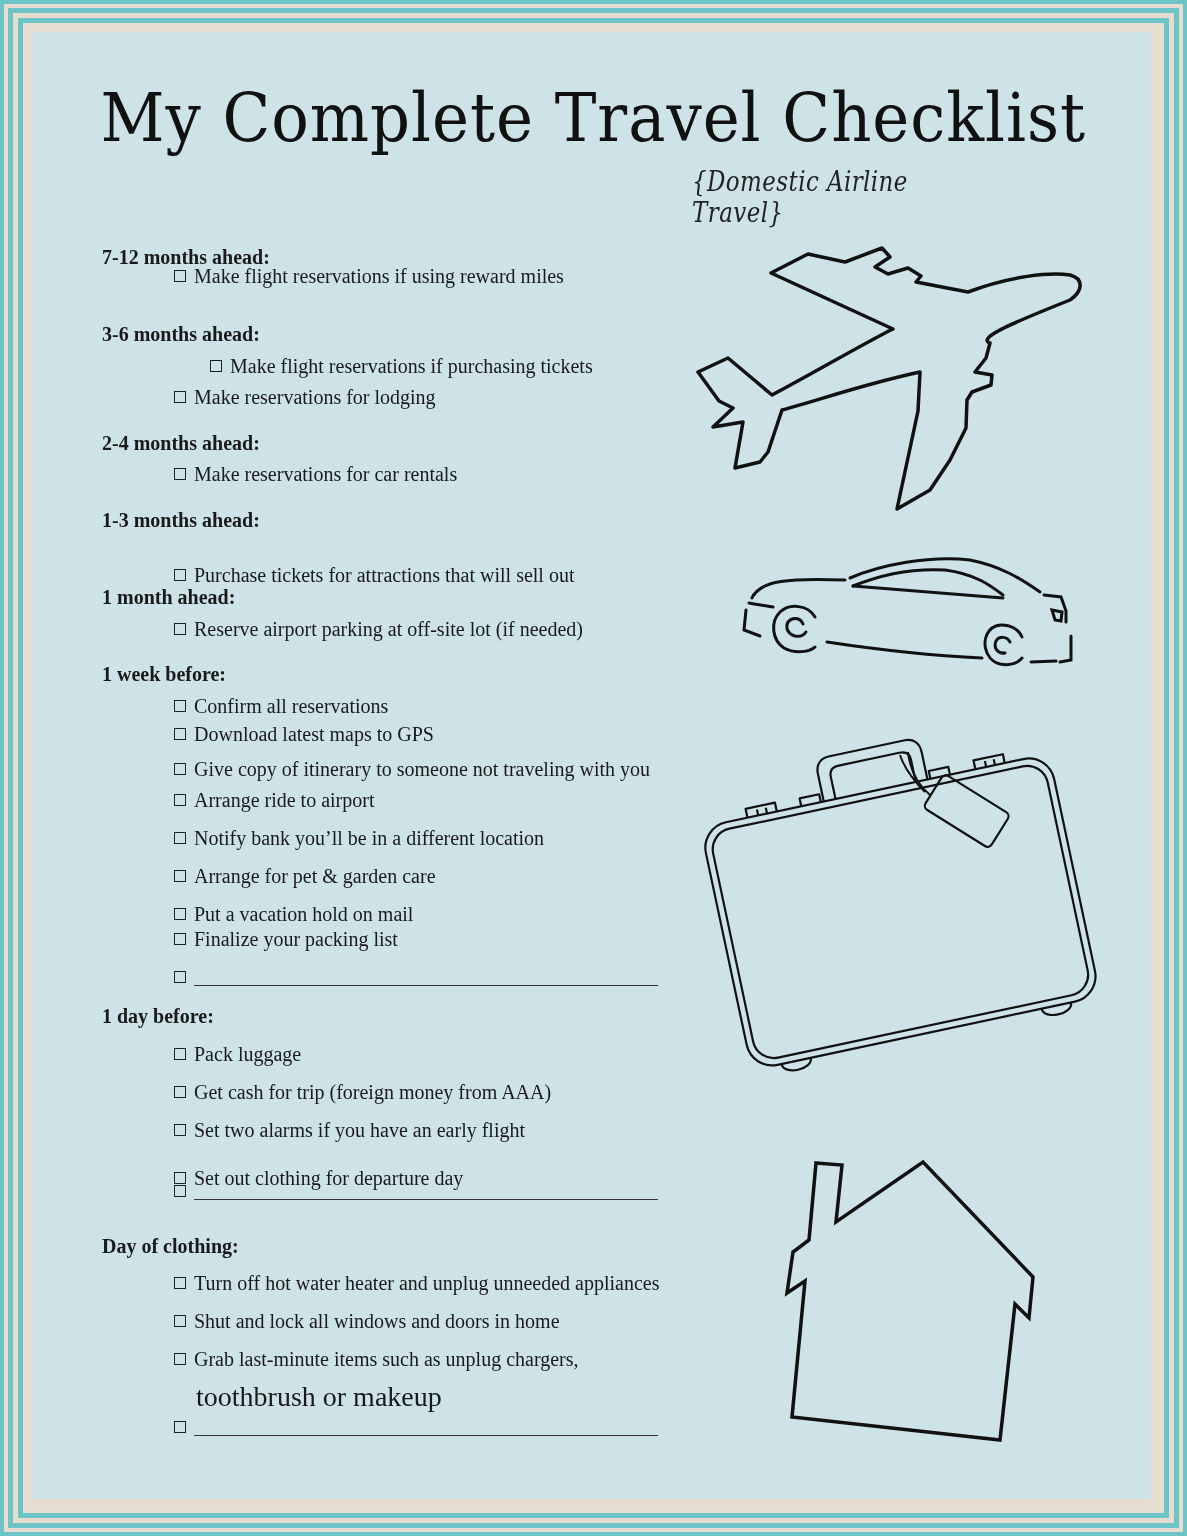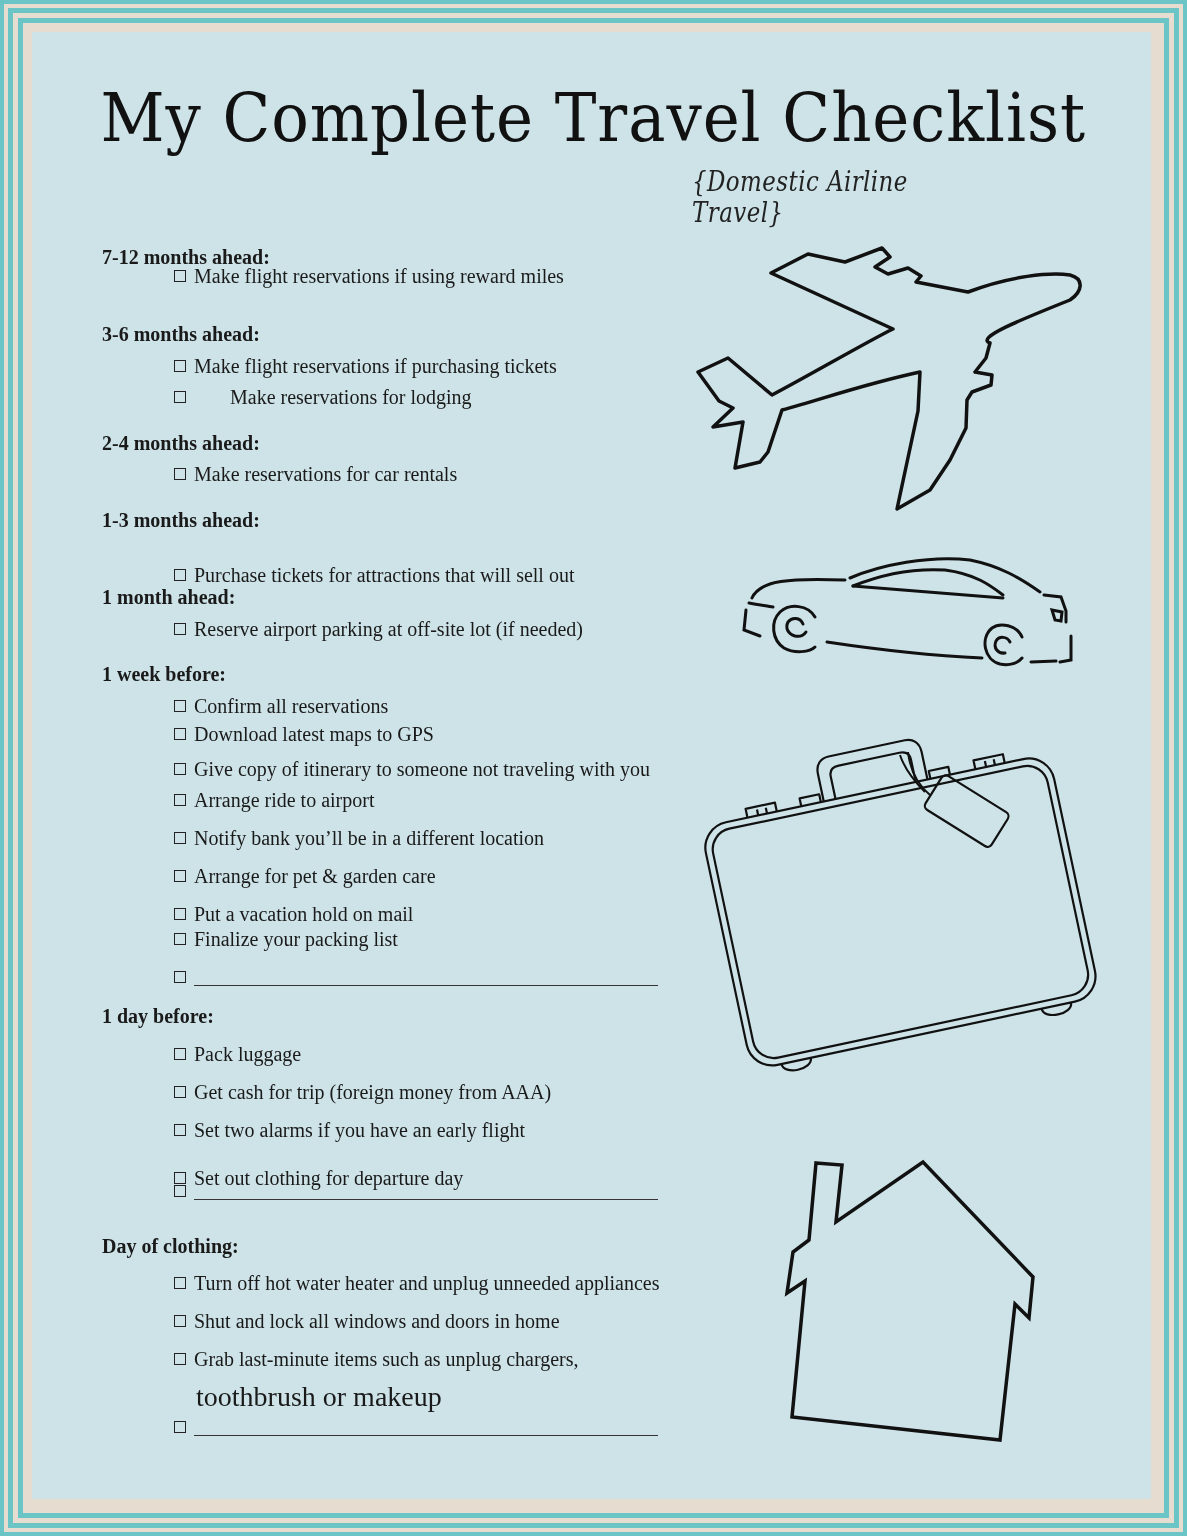--- a/index.html
+++ b/index.html
@@ -61,25 +61,25 @@
 <div class="section" style="top:245px;">
   <div class="sec-head">7-12 months ahead:</div>
   <div class="item" style="top:19px;text-align:right;">
     <span class="box"></span>
     <span>Make flight reservations if using reward miles</span>
   </div>
 </div>
 
 <div class="section" style="top:322px;">
   <div class="sec-head">3-6 months ahead:</div>
-  <div class="item" style="top:32px;">
+  <div class="item" style="top:32px;margin-left:36px;">
     <span class="box"></span>
     <span>Make flight reservations if purchasing tickets</span>
   </div>
-  <div class="item" style="top:63px;gap:36px;">
+  <div class="item" style="top:63px;">
     <span class="box"></span>
     <span>Make reservations for lodging</span>
   </div>
 </div>
 
 <div class="section" style="top:431px;">
   <div class="sec-head">2-4 months ahead:</div>
   <div class="item" style="top:31px;">
     <span class="box"></span>
     <span>Make reservations for car rentals</span>

